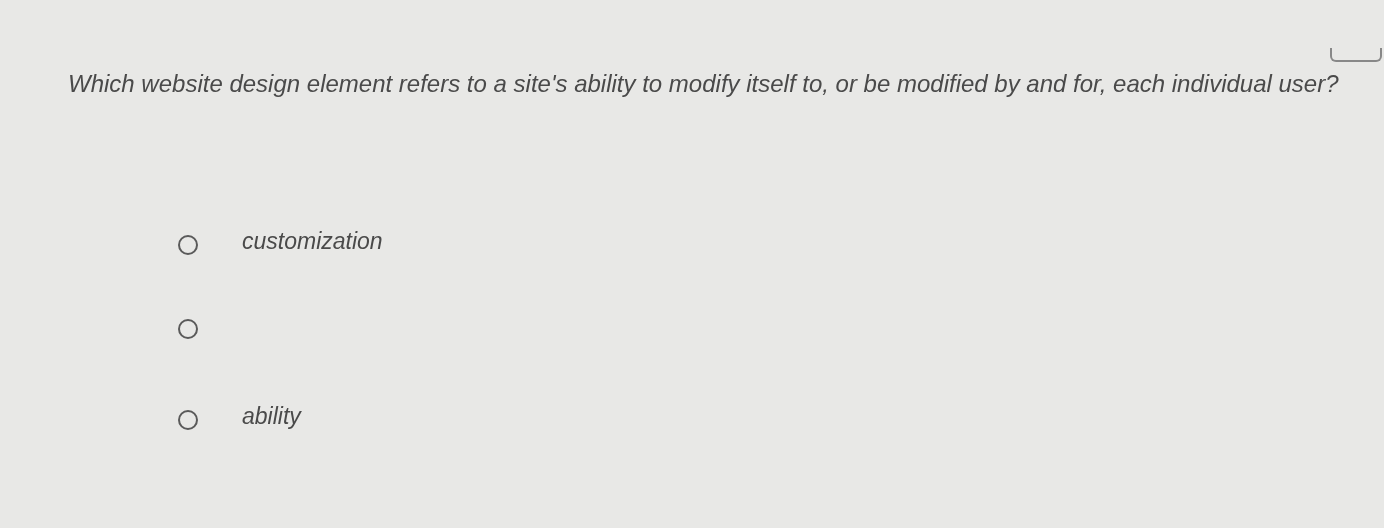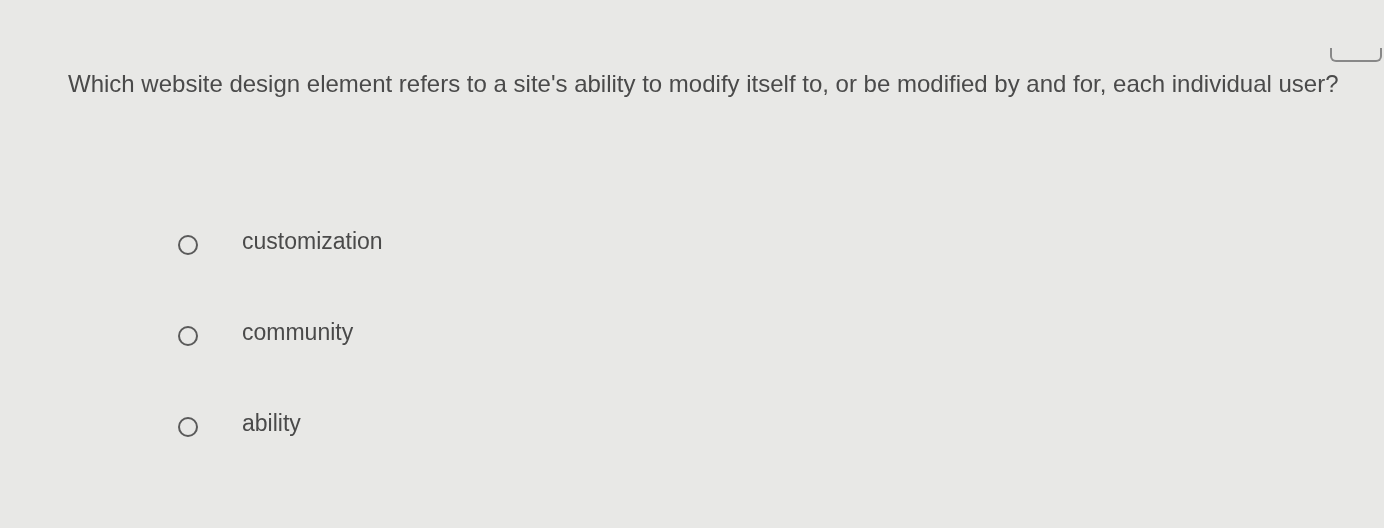--- a/index.html
+++ b/index.html
@@ -1,18 +1,19 @@
 <!DOCTYPE html>
 <html><head>
   <meta charset="utf-8">
   <style>
     * {
       margin: 16px;
       padding: 0;
       box-sizing: border-box;
+      font-style: italic;
     }
     body {
       font-family: Arial, Helvetica, sans-serif;
       background-color: #e8e8e6;
       width: 1384px;
       height: 528px;
       padding: 18px 20px;
       color: #4a4a4a;
       position: relative;
     }
@@ -66,21 +67,20 @@
 
 <div class="options-container">
 
   <div class="option-row">
     <span class="radio-circle"></span>
     <span class="option-label">customization</span>
   </div>
 
   <div class="option-row">
     <span class="radio-circle"></span>
-    <span class="option-label">community</span>
   </div>
 
   <div class="option-row">
     <span class="radio-circle"></span>
     <span class="option-label">ability</span>
   </div>
 
 
 </div>
 

